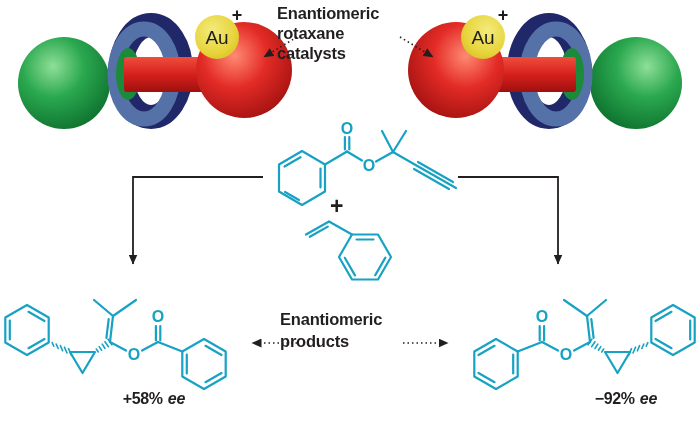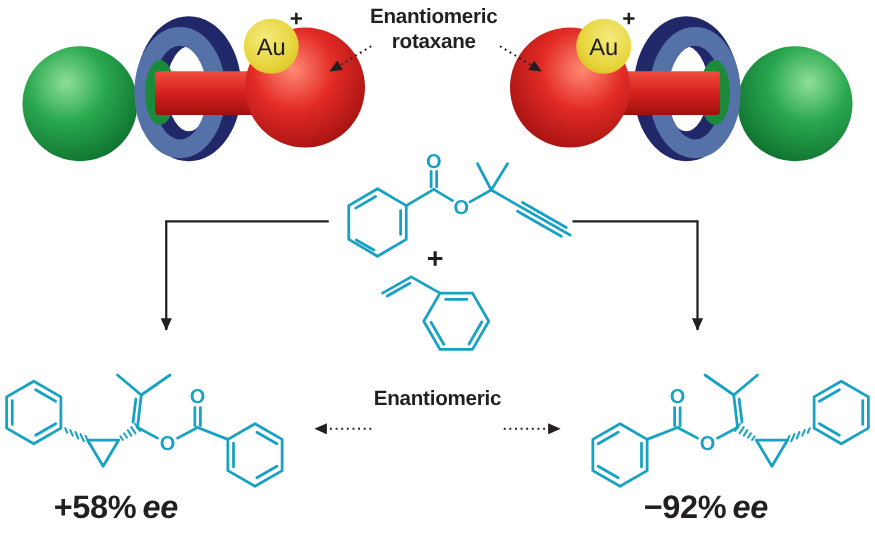--- a/index.html
+++ b/index.html
@@ -1,24 +1,24 @@
 <!DOCTYPE html>
 <html><head>
 <meta charset="utf-8">
 <style>
   html,body{margin:0;padding:0;background:#fff;}
   #figure{position:relative;width:700px;height:428px;background:#ffffff;overflow:hidden;
           font-family:"Liberation Sans", sans-serif;color:#231f20;}
   #scene{position:absolute;left:0;top:0;}
-  .note{position:absolute;text-align:center;font-weight:700;color:#231f20;letter-spacing:-0.2px;}
+  .note{position:absolute;font-weight:700;color:#231f20;letter-spacing:-0.2px;}
   .note span{display:block;}
   #top-note{left:277px;top:3px;width:140px;font-size:16.5px;line-height:20px;}
   #bottom-note{left:280px;top:309px;width:140px;font-size:16.5px;line-height:21.5px;}
   #plus-sign{left:330px;top:193px;width:36px;font-size:23px;font-weight:700;}
-  .ee-label{position:absolute;top:390px;width:142px;text-align:left;font-size:26px;
+  .ee-label{position:absolute;top:390px;width:142px;text-align:right;font-size:16px;
             font-weight:700;color:#231f20;letter-spacing:-0.3px;}
   #ee-left{left:43px;}
   #ee-right{left:515px;}
   .ee-unit{font-style:italic;margin-left:5px;font-weight:700;}
   text{font-family:"Liberation Sans", sans-serif;}
   .atom{fill:#17a2c4;font-size:16px;font-weight:600;}
   .metal{fill:#1d1d1b;font-size:19px;}
   .charge{fill:#1d1d1b;font-size:18px;font-weight:700;}
 </style>
 </head>
@@ -124,26 +124,28 @@
 
     <g stroke="#231f20" stroke-width="1.6" fill="none" stroke-dasharray="1.5 3">
       <path d="M297,343 L252,343" marker-end="url(#ah)"></path>
       <path d="M403,343 L448,343" marker-end="url(#ah)"></path>
     </g>
   </svg>
 
   <div id="top-note" class="note">
     <span>Enantiomeric</span>
     <span>rotaxane</span>
+    <span>catalysts</span>
   </div>
 
   <div id="plus-sign" class="note">+</div>
 
   <div id="bottom-note" class="note">
     <span>Enantiomeric</span>
+    <span>products</span>
   </div>
 
   <div id="ee-left" class="ee-label">
     <span>+58%</span><span class="ee-unit">ee</span>
   </div>
   <div id="ee-right" class="ee-label">
     <span>−92%</span><span class="ee-unit">ee</span>
   </div>
 
 </div>

